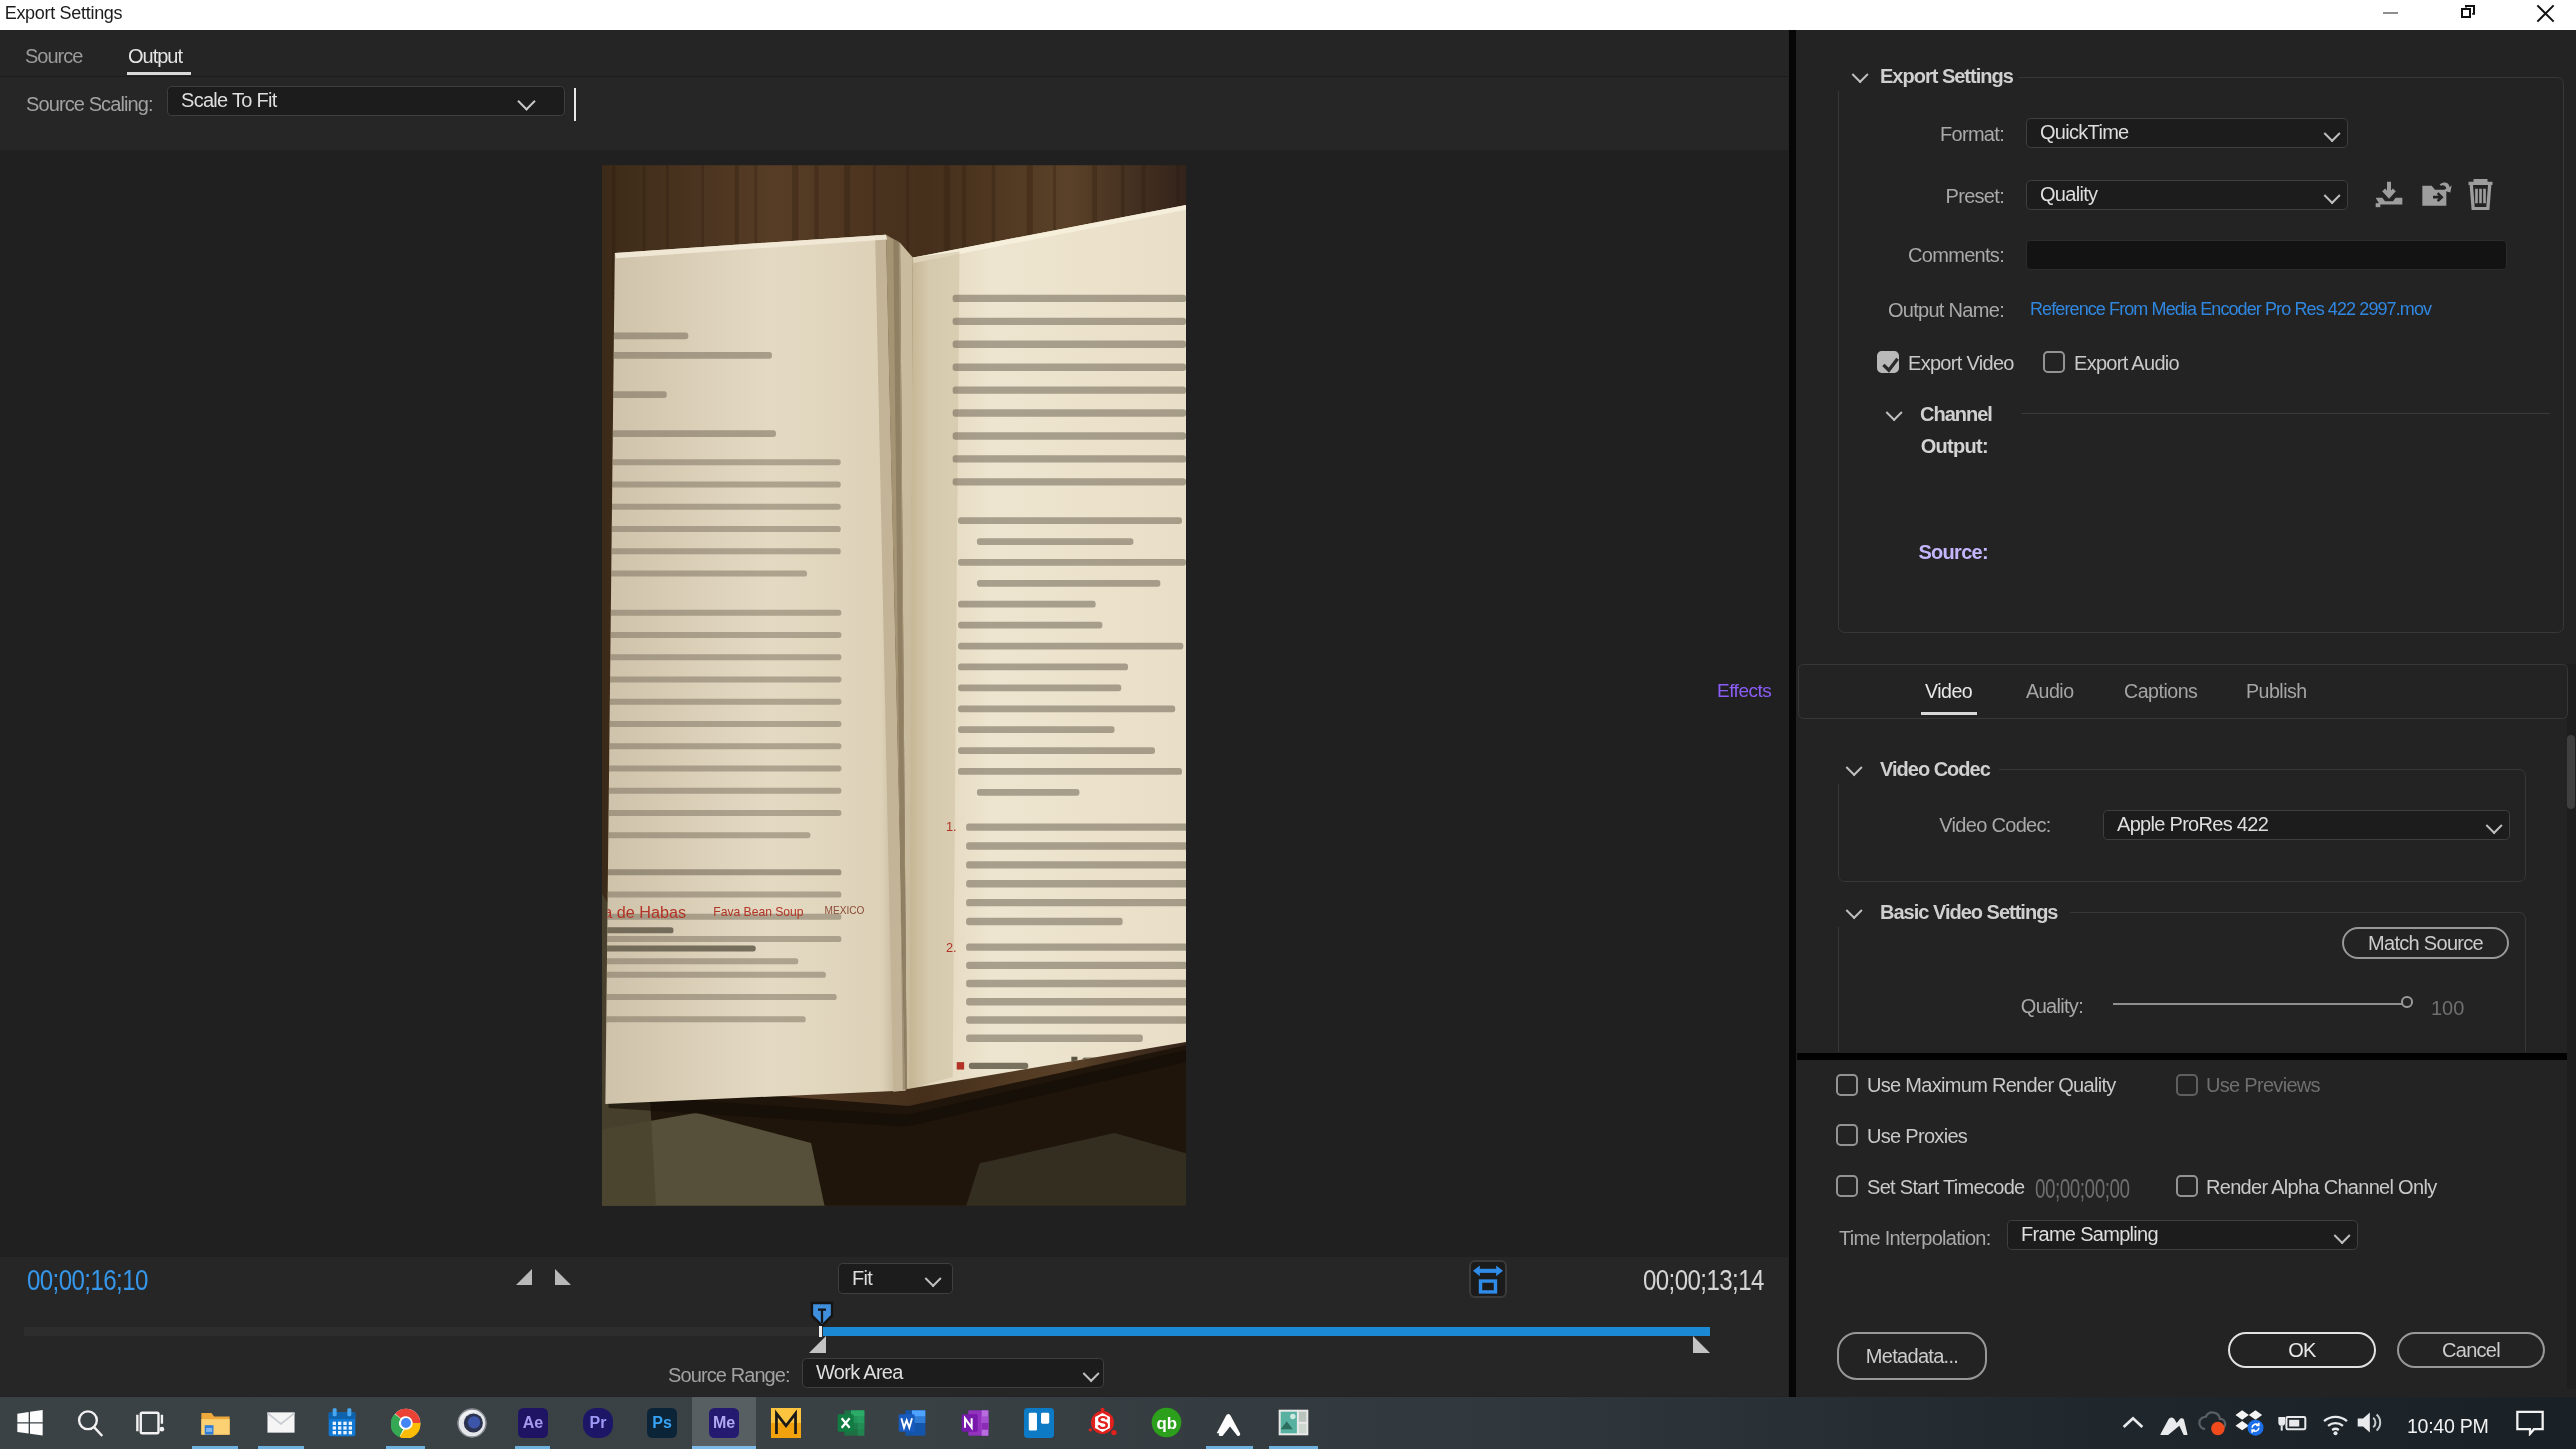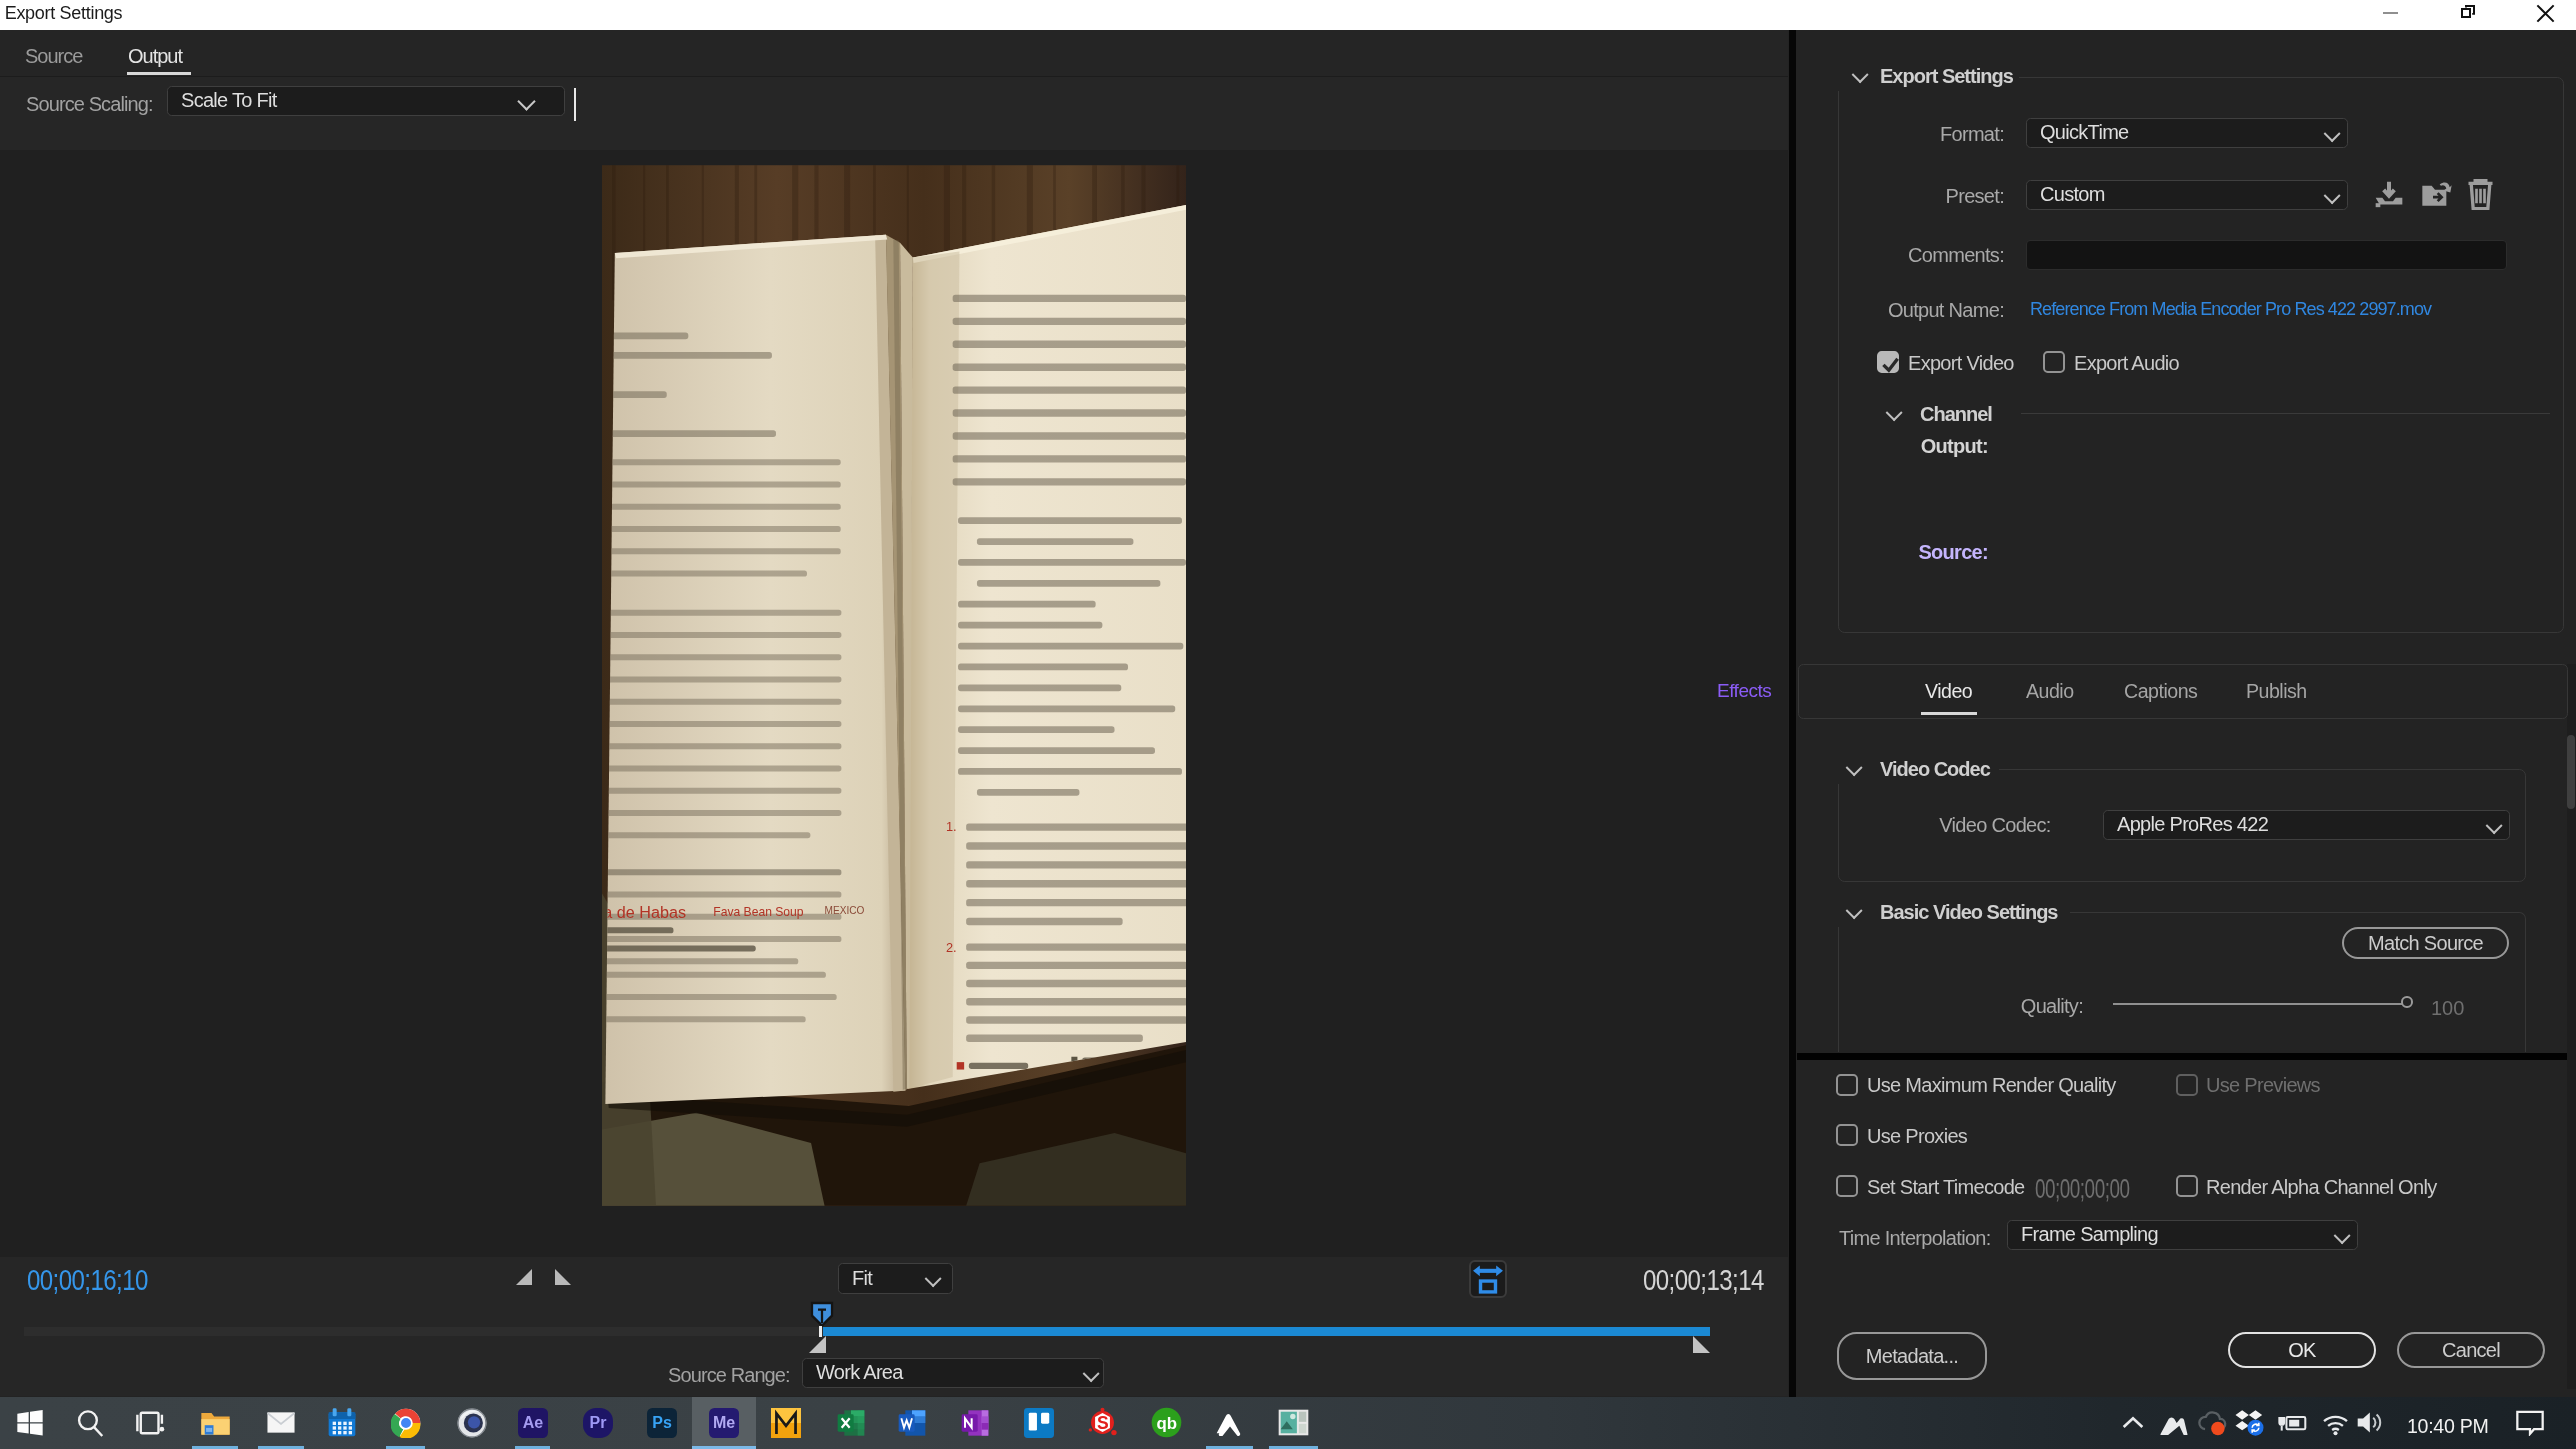--- a/index.html
+++ b/index.html
@@ -235,21 +235,21 @@
 <div class="abs" style="left:1827px;top:64px;width:192px;height:27px;background:#232323"></div>
 <div class="chevh" style="left:1854px;top:69px"></div>
 <div class="hdr" style="left:1880px;top:65px">Export Settings</div>
 <div class="lbl" style="left:1753px;top:123px;width:251px;text-align:right">Format:</div>
 <div class="dd" style="left:2026px;top:118px;width:322px;height:30px">
   <div class="t">QuickTime</div>
       <div class="chevh" style="right:9.4px;top:8.8px"></div>
     </div>
 <div class="lbl" style="left:1753px;top:185px;width:251px;text-align:right">Preset:</div>
 <div class="dd" style="left:2026px;top:180px;width:322px;height:30px">
-  <div class="t">Custom</div>
+  <div class="t">Quality</div>
       <div class="chevh" style="right:9.4px;top:8.8px"></div>
     </div>
 
 <svg class="abs" style="left:2373px;top:179px" width="32" height="31" viewBox="0 0 48 46">
  <path d="M24 4 V24 M16 16 L24 25 L32 16" stroke="#9d9d9d" stroke-width="6" fill="none"></path>
  <path d="M4 28 L10 38 H44 V28 L34 28 L30 33 H18 L14 28 Z" fill="#9d9d9d"></path>
  <rect x="4" y="36" width="7" height="6" fill="#9d9d9d"></rect>
 </svg>
 <svg class="abs" style="left:2421px;top:179px" width="32" height="31" viewBox="0 0 48 46">
  <path d="M2 10 H16 L21 16 H38 V40 H2 Z" fill="#9d9d9d"></path>

